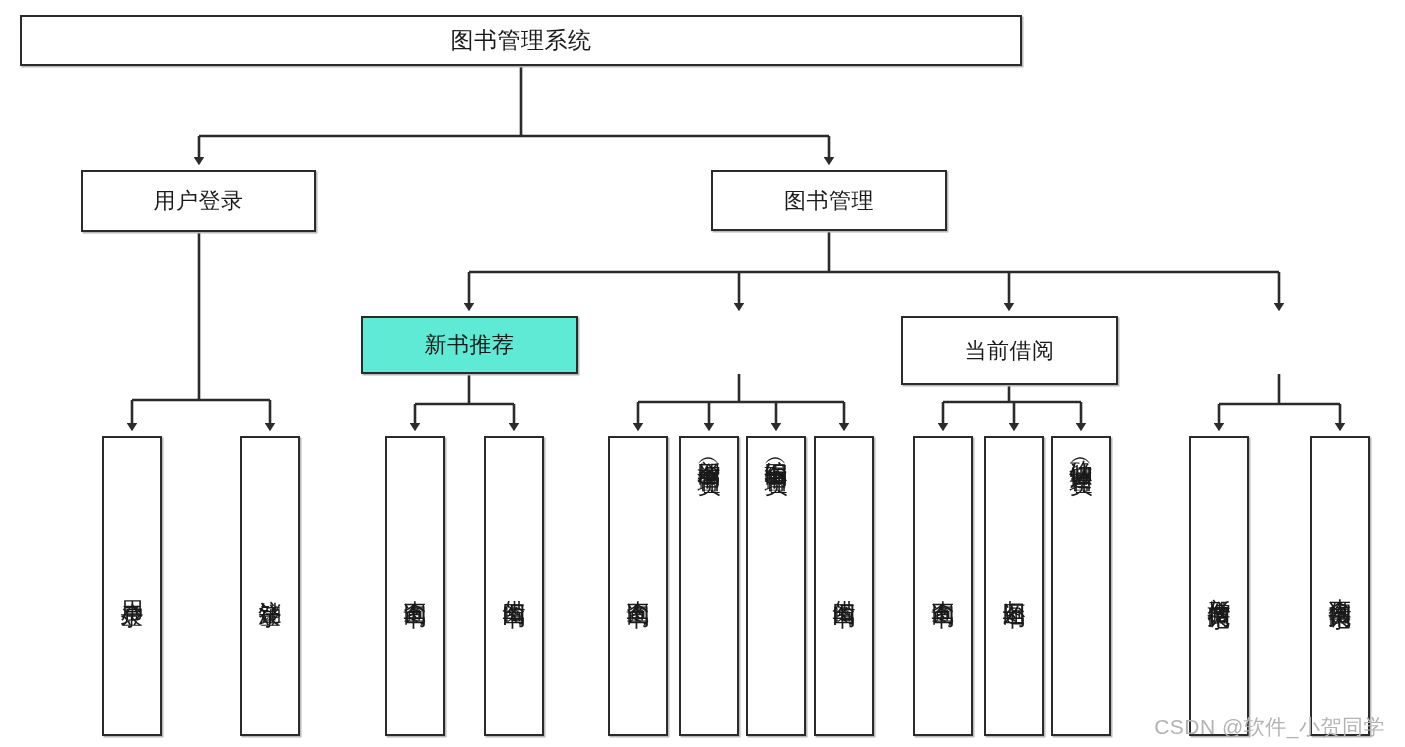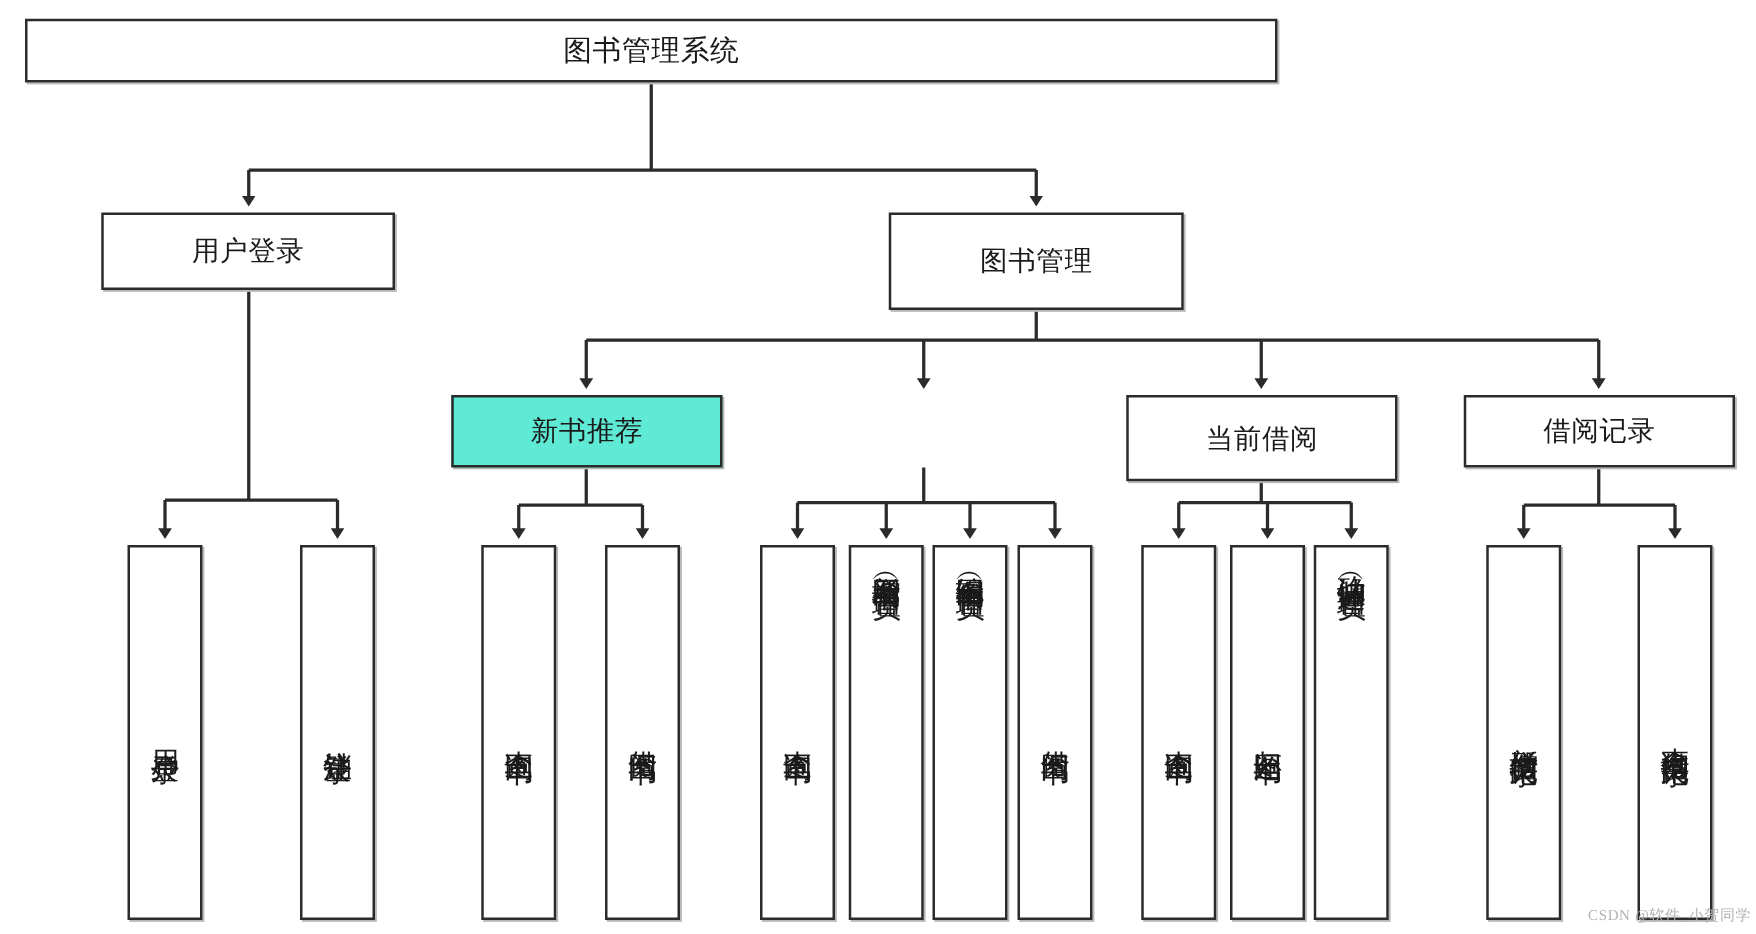--- a/index.html
+++ b/index.html
@@ -63,28 +63,28 @@
     white-space:nowrap;
     margin:0 auto;
   }
   
   .node.vert.toptext{ padding-top:4px; }
   .node.vert.midtext{ align-items:center; padding-top:0; }
 
   
   #watermark{
     position:absolute;
-    right:4px;
+    right:20px;
     bottom:6px;
-    font-size:12px;
+    font-size:21px;
     color:#b3b3b3;
     letter-spacing:0.5px;
     white-space:nowrap;
     z-index:3;
-    font-family:Liberation Serif, serif;
+    font-family:Liberation Sans, sans-serif;
   }
 </style>
 </head>
 <body>
 
 <div id="canvas" style="background: rgb(255, 255, 255); border-radius: 21px;">
 
   <svg id="wires" viewBox="0 0 1405 747" xmlns="http://www.w3.org/2000/svg">
     <defs>
       <marker id="arrow" markerWidth="9" markerHeight="11" refX="1.4" refY="5.5" orient="auto" markerUnits="userSpaceOnUse">
@@ -135,32 +135,29 @@
     </g>
   </svg>
 
   <div class="node horiz root" id="node-root" style="left: 20px; top: 15px; width: 1002px; height: 51px; background: rgb(255, 255, 255); border-color: rgb(43, 43, 43); box-shadow: rgb(185, 185, 185) 1.5px 1.5px 0px 0px; color: rgb(26, 26, 26);">
     <span class="label">图书管理系统</span>
   </div>
 
   <div class="node horiz" id="node-l2-0" style="left: 81px; top: 170px; width: 235px; height: 62px; background: rgb(255, 255, 255); border-color: rgb(43, 43, 43); box-shadow: rgb(185, 185, 185) 1.5px 1.5px 0px 0px; color: rgb(26, 26, 26);">
     <span class="label">用户登录</span>
   </div>
-  <div class="node horiz" id="node-l2-1" style="left: 711px; top: 170px; width: 236px; height: 78px; background: rgb(255, 255, 255); border-color: rgb(43, 43, 43); box-shadow: rgb(185, 185, 185) 1.5px 1.5px 0px 0px; color: rgb(26, 26, 26);">
+  <div class="node horiz" id="node-l2-1" style="left: 711px; top: 170px; width: 236px; height: 61px; background: rgb(255, 255, 255); border-color: rgb(43, 43, 43); box-shadow: rgb(185, 185, 185) 1.5px 1.5px 0px 0px; color: rgb(26, 26, 26);">
     <span class="label">图书管理</span>
   </div>
 
   <div class="node horiz" id="node-l3-0" style="left: 361px; top: 316px; width: 217px; height: 58px; background: #5eead4; border-color: rgb(43, 43, 43); box-shadow: rgb(185, 185, 185) 1.5px 1.5px 0px 0px; color: rgb(26, 26, 26);">
     <span class="label">新书推荐</span>
   </div>
   <div class="node horiz" id="node-l3-2" style="left: 901px; top: 316px; width: 217px; height: 69px; background: rgb(255, 255, 255); border-color: rgb(43, 43, 43); box-shadow: rgb(185, 185, 185) 1.5px 1.5px 0px 0px; color: rgb(26, 26, 26);">
     <span class="label">当前借阅</span>
-  </div>
-  <div class="node horiz" id="node-l3-3" style="left: 1171px; top: 316px; width: 217px; height: 58px; background: rgb(255, 255, 255); border-color: rgb(43, 43, 43); box-shadow: rgb(185, 185, 185) 1.5px 1.5px 0px 0px; color: rgb(26, 26, 26);">
-    <span class="label">借阅记录</span>
   </div>
 
   <div class="node vert midtext" id="node-leaf-0" style="left: 102px; top: 436px; width: 60px; height: 300px; background: rgb(255, 255, 255); border-color: rgb(43, 43, 43); box-shadow: rgb(185, 185, 185) 1.5px 1.5px 0px 0px; color: rgb(26, 26, 26);">
     <span class="label">用户登录</span>
   </div>
   <div class="node vert midtext" id="node-leaf-1" style="left: 240px; top: 436px; width: 60px; height: 300px; background: rgb(255, 255, 255); border-color: rgb(43, 43, 43); box-shadow: rgb(185, 185, 185) 1.5px 1.5px 0px 0px; color: rgb(26, 26, 26);">
     <span class="label">注销登录</span>
   </div>
   <div class="node vert midtext" id="node-leaf-2" style="left: 385px; top: 436px; width: 60px; height: 300px; background: rgb(255, 255, 255); border-color: rgb(43, 43, 43); box-shadow: rgb(185, 185, 185) 1.5px 1.5px 0px 0px; color: rgb(26, 26, 26);">
     <span class="label">查询图书</span>

